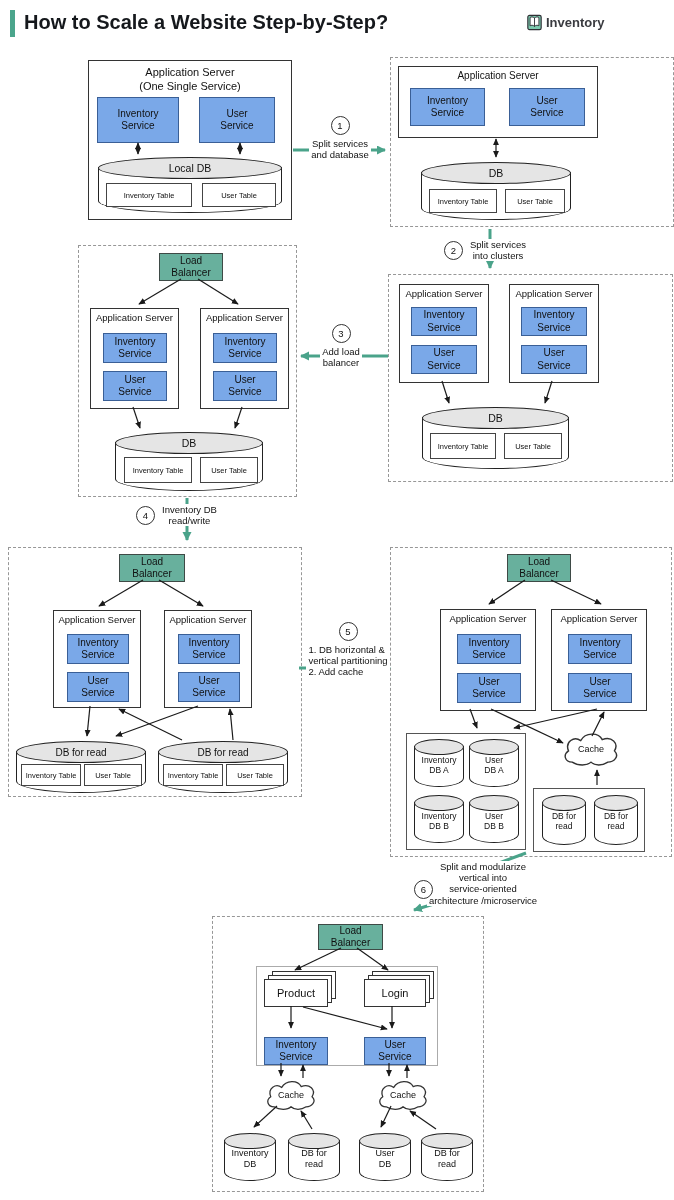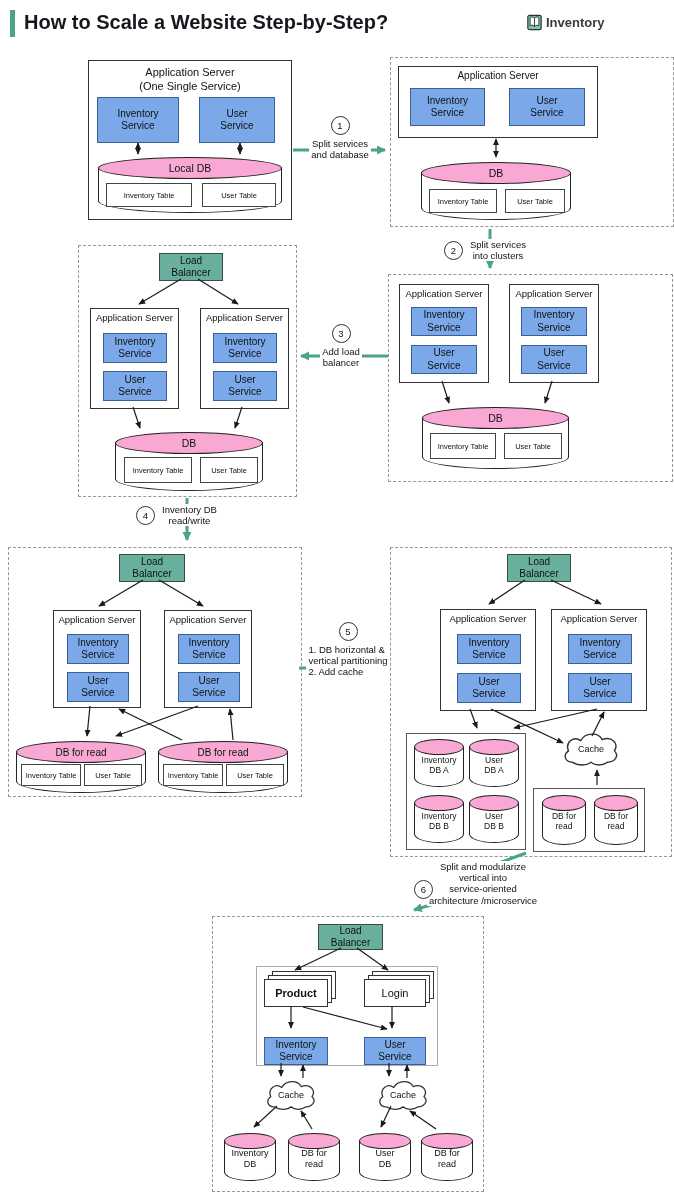--- a/index.html
+++ b/index.html
@@ -23,21 +23,21 @@
 
   .svc { position:absolute; background:var(--service-fill,#7aa8e8); border:1.2px solid #3a5f96;
          display:flex; align-items:center; justify-content:center; text-align:center;
          font-size:10px; line-height:1.25; white-space:pre-line; }
   .lb  { position:absolute; background:var(--lb-fill,#68b09d); border:1.2px solid #3e4a46;
          display:flex; align-items:center; justify-content:center; text-align:center;
          font-size:10px; line-height:1.2; white-space:pre-line; }
 
   
   .cyl { position:absolute; }
-  .cyl-top { position:absolute; left:0; right:0; top:0; height:20px; background:#f9a8d4;
+  .cyl-top { position:absolute; left:0; right:0; top:0; height:20px; background:#e5e5e5;
              border:1.3px solid #222; border-radius:50%; z-index:2;
              display:flex; align-items:center; justify-content:center; font-size:10.5px; }
   .cyl-body { position:absolute; left:0; right:0; top:10px; bottom:0; background:#fff;
               border:1.3px solid #222; border-top:none;
               border-radius:0 0 50% 50% / 0 0 12px 12px; z-index:1; }
   .cyl-sm .cyl-top { height:14px; }
   .cyl-sm .cyl-body { top:7px; border-radius:0 0 50% 50% / 0 0 9px 9px; }
   .cyl-label { position:absolute; left:0; right:0; top:16px; text-align:center;
                font-size:8.5px; line-height:1.2; z-index:3; white-space:pre-line; }
 
@@ -263,21 +263,21 @@
     </div>
   </div>
 
   <div class="panel dashed" style="left:212px; top:916px; width:270px; height:274px;">
     <div class="lb" style="left:105px; top:7px; width:63px; height:24px;">Load
 Balancer</div>
 
     <div class="group-light" style="left:43px; top:49px; width:180px; height:98px;">
       <div class="sheet" style="left:15px; top:4px; width:62px; height:26px;"></div>
       <div class="sheet" style="left:11px; top:8px; width:62px; height:26px;"></div>
-      <div class="pagebox" style="left:7px; top:12px; width:62px; height:26px;font-weight:bold;">Product</div>
+      <div class="pagebox" style="left:7px; top:12px; width:62px; height:26px;">Product</div>
       <div class="sheet" style="left:115px; top:4px; width:60px; height:26px;"></div>
       <div class="sheet" style="left:111px; top:8px; width:60px; height:26px;"></div>
       <div class="pagebox" style="left:107px; top:12px; width:60px; height:26px;">Login</div>
       <div class="svc" style="left:7px; top:70px; width:62px; height:26px;">Inventory
 Service</div>
       <div class="svc" style="left:107px; top:70px; width:60px; height:26px;">User
 Service</div>
     </div>
 
     <div class="cloud-wrap" style="left:51px; top:160px; width:54px; height:36px;">

